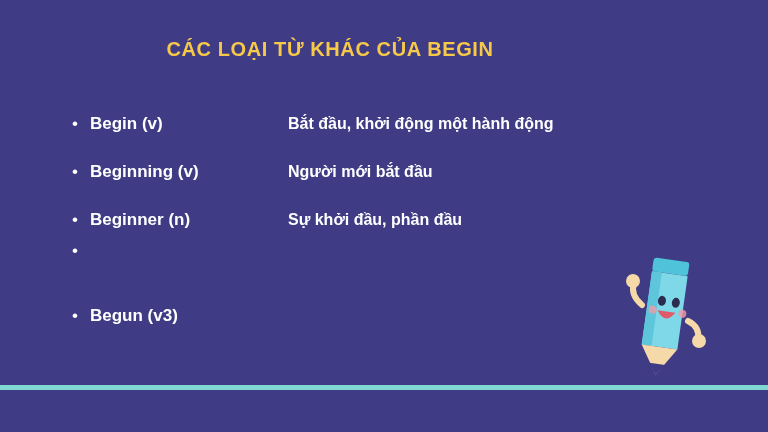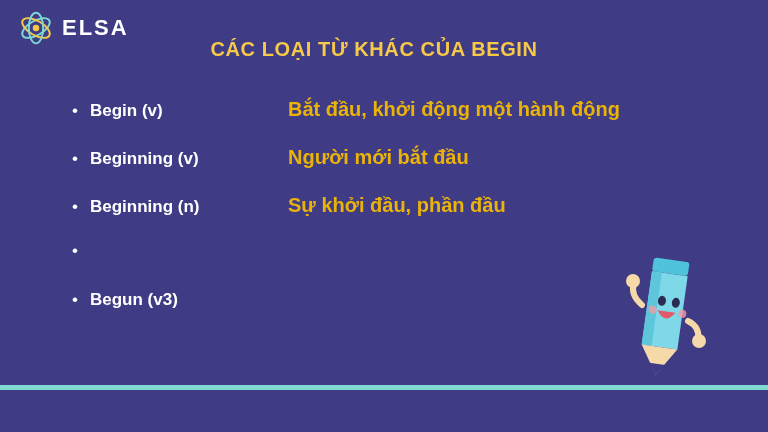--- a/index.html
+++ b/index.html
@@ -44,21 +44,20 @@
   .title {
     position: absolute;
     left: 0;
     top: 38px;
     width: 660px;
     text-align: center;
     color: #f7c948;
     font-size: 20px;
     font-weight: bold;
     letter-spacing: 0.6px;
-    padding-left: 44px;
   }
   
   .list {
     position: absolute;
     left: 72px;
     top: 98px;
     width: 620px;
   }
   .row {
     display: flex;
@@ -69,24 +68,25 @@
     width: 18px;
     color: #ffffff;
     font-size: 17px;
     line-height: 1;
   }
   .term {
     width: 198px;
     color: #ffffff;
     font-size: 17px;
     font-weight: bold;
+    margin-top: 16px;
   }
   .meaning {
-    color: #eab308;
-    font-size: 20px;
+    color: #ffffff;
+    font-size: 16px;
     font-weight: bold;
   }
   
   .floor {
     position: absolute;
     left: 0;
     bottom: 42px;
     width: 768px;
     height: 5px;
     background: #7fd8d2;
@@ -106,51 +106,40 @@
     bottom: 47px;
     width: 120px;
     height: 140px;
   }
 </style>
 </head>
 <body>
 
 <div class="slide">
 
-  <div class="logo">
-    <span class="logo-mark">
-      <svg viewBox="0 0 40 40" width="36" height="36" aria-hidden="true">
-        <ellipse cx="20" cy="20" rx="17" ry="8" fill="none" stroke="#7fd8d2" stroke-width="2.2" transform="rotate(-30 20 20)"></ellipse>
-        <ellipse cx="20" cy="20" rx="17" ry="8" fill="none" stroke="#f7c948" stroke-width="2.2" transform="rotate(30 20 20)"></ellipse>
-        <ellipse cx="20" cy="20" rx="17" ry="8" fill="none" stroke="#7fd8d2" stroke-width="2.2" transform="rotate(90 20 20)"></ellipse>
-        <circle cx="20" cy="20" r="3.6" fill="#f7c948"></circle>
-      </svg>
-    </span>
-    <span class="logo-text">ELSA</span>
-  </div>
 
   <div class="title">CÁC LOẠI TỪ KHÁC CỦA BEGIN</div>
 
   <div class="list">
 
     <div class="row">
       <span class="bullet">•</span>
       <span class="term">Begin (v)</span>
       <span class="meaning">Bắt đầu, khởi động một hành động</span>
     </div>
 
     <div class="row">
       <span class="bullet">•</span>
       <span class="term">Beginning (v)</span>
       <span class="meaning">Người mới bắt đầu</span>
     </div>
 
     <div class="row">
       <span class="bullet">•</span>
-      <span class="term">Beginning (n)</span>
+      <span class="term">Beginner (n)</span>
       <span class="meaning">Sự khởi đầu, phần đầu</span>
     </div>
 
     <div class="row">
       <span class="bullet">•</span>
     </div>
 
     <div class="row">
       <span class="bullet">•</span>
       <span class="term">Begun (v3)</span>

